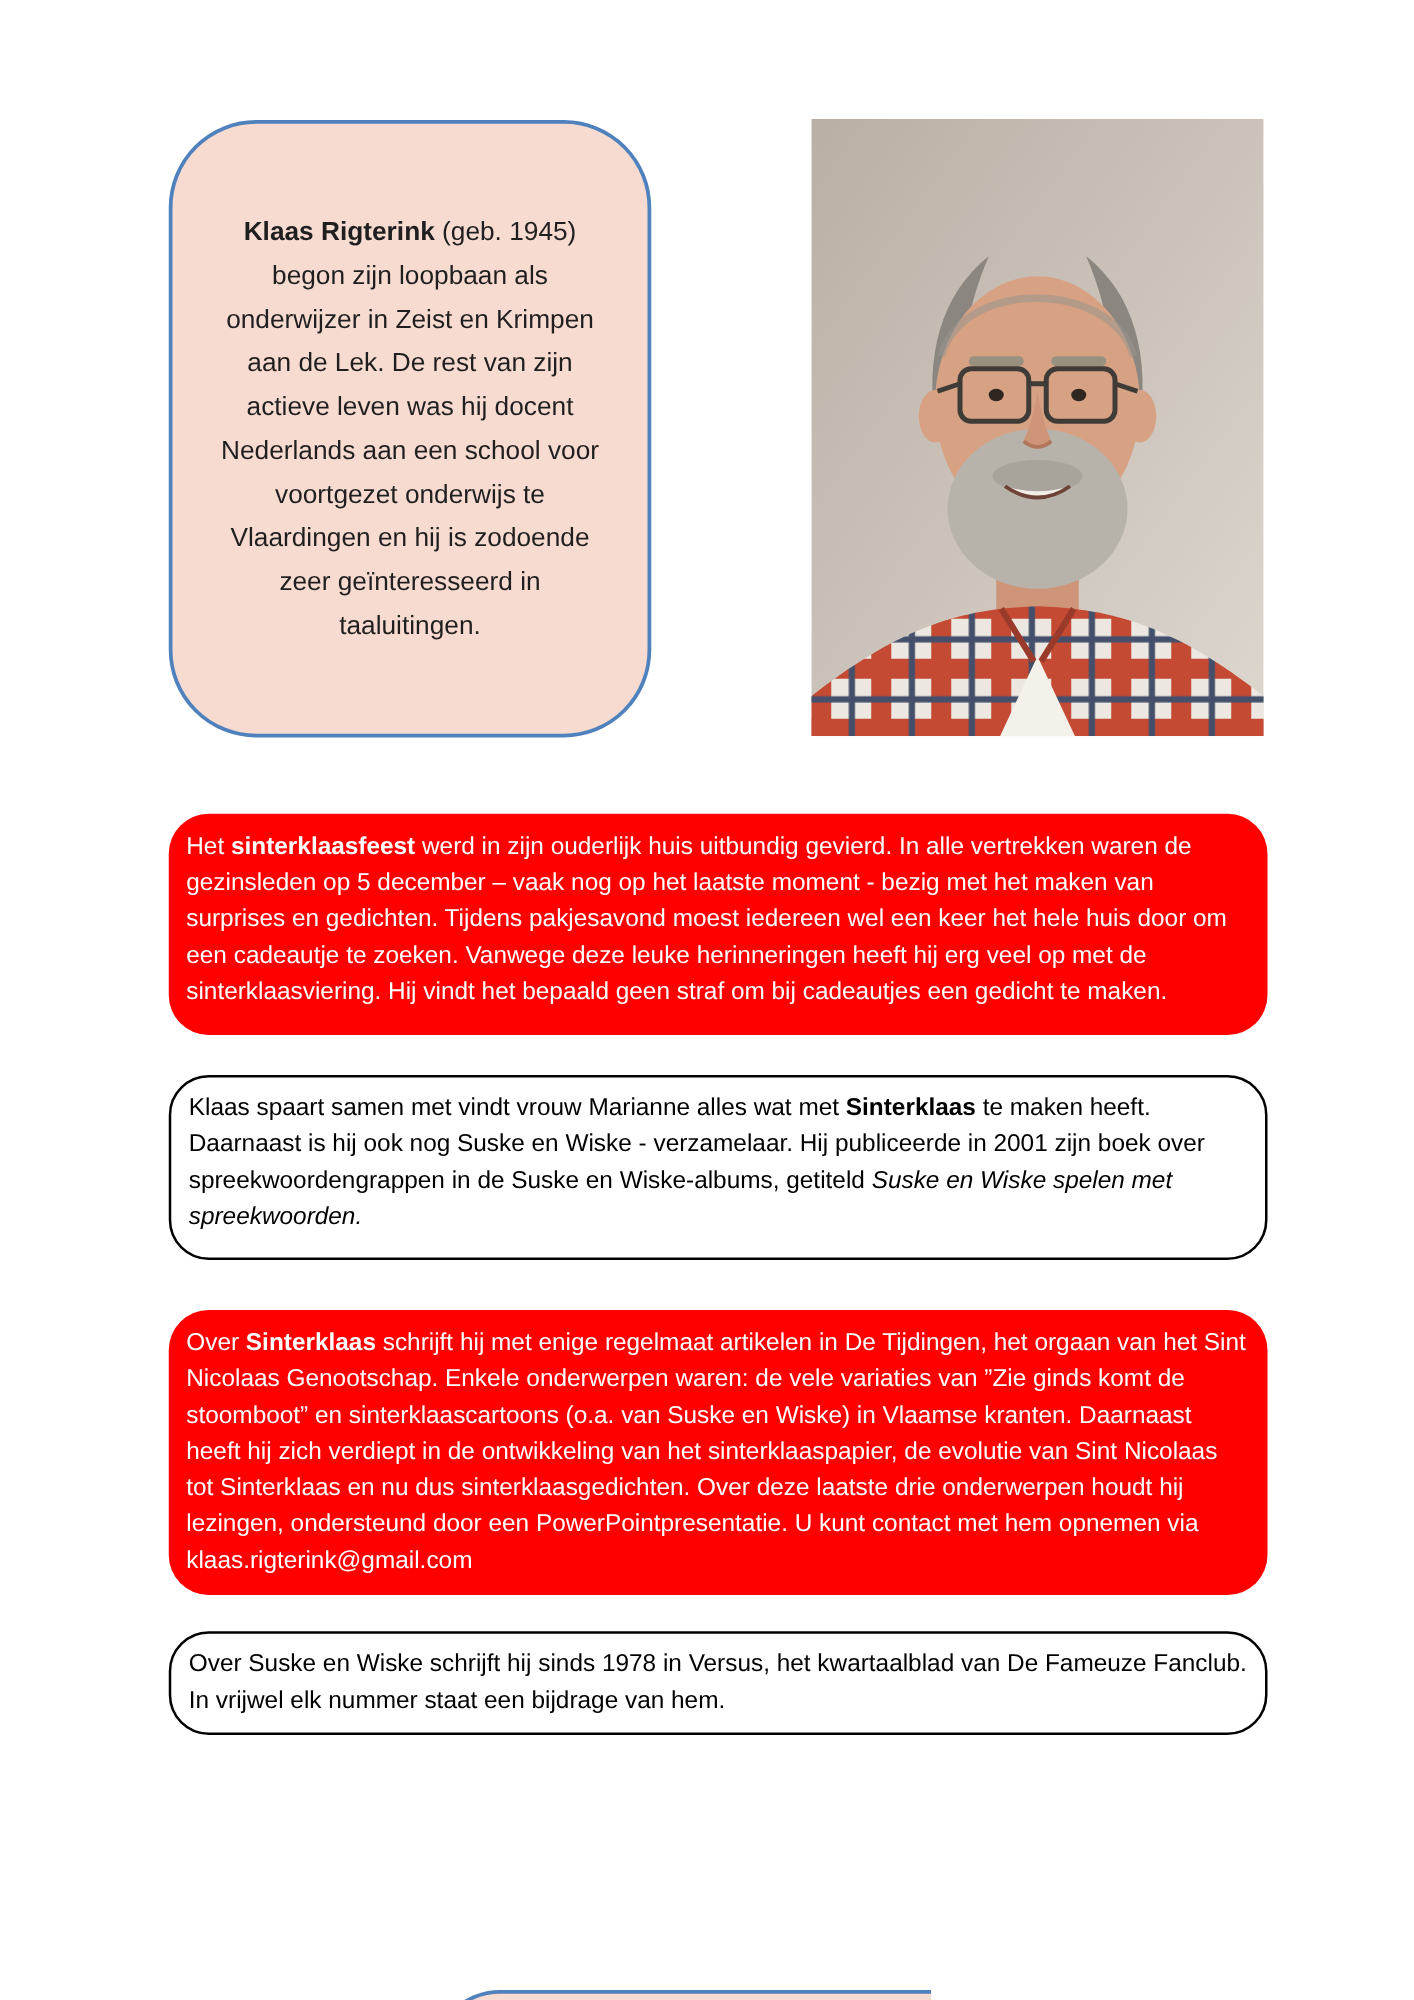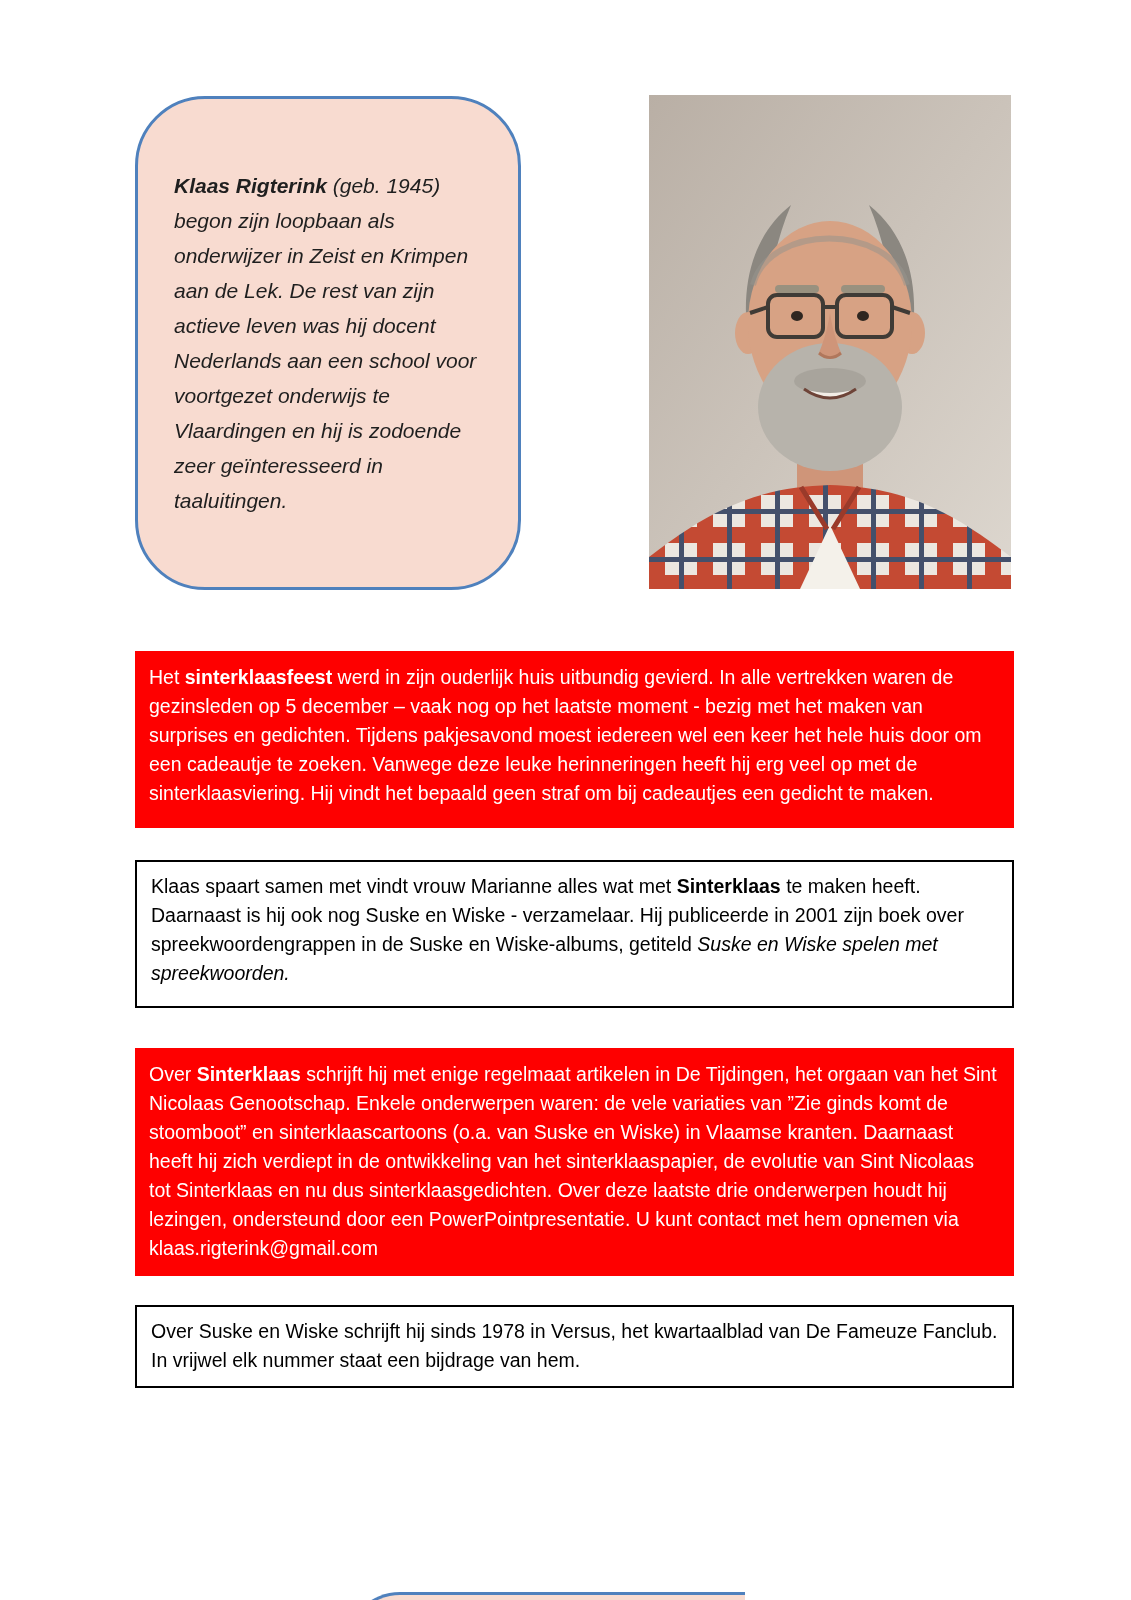--- a/index.html
+++ b/index.html
@@ -19,23 +19,23 @@
     left: 135px; top: 96px;
     width: 386px; height: 494px;
     background: #f8dbd0;
     border: 3px solid #4f81bd;
     border-radius: 70px;
     box-sizing: border-box;
     display: flex; align-items: center; justify-content: center;
     padding: 30px 36px;
   }
   .bubble-text {
-    font-style: italic;
     font-size: 21px;
     line-height: 35px;
+    text-align: center;
     color: #1f1f1f;
   }
   .bubble-text b { font-weight: bold; }
 
   
   .photo {
     position: absolute;
     left: 649px; top: 95px;
     width: 362px; height: 494px;
     overflow: hidden;
@@ -43,20 +43,21 @@
   .photo svg { display: block; }
 
   
   .box {
     position: absolute;
     left: 135px;
     width: 879px;
     box-sizing: border-box;
     font-size: 19.5px;
     line-height: 29px;
+    border-radius: 32px;
   }
   .box.red {
     background: #fe0000;
     color: #ffffff;
     padding: 12px 14px;
   }
   .box.white {
     background: #ffffff;
     color: #000000;
     border: 2px solid #000000;

